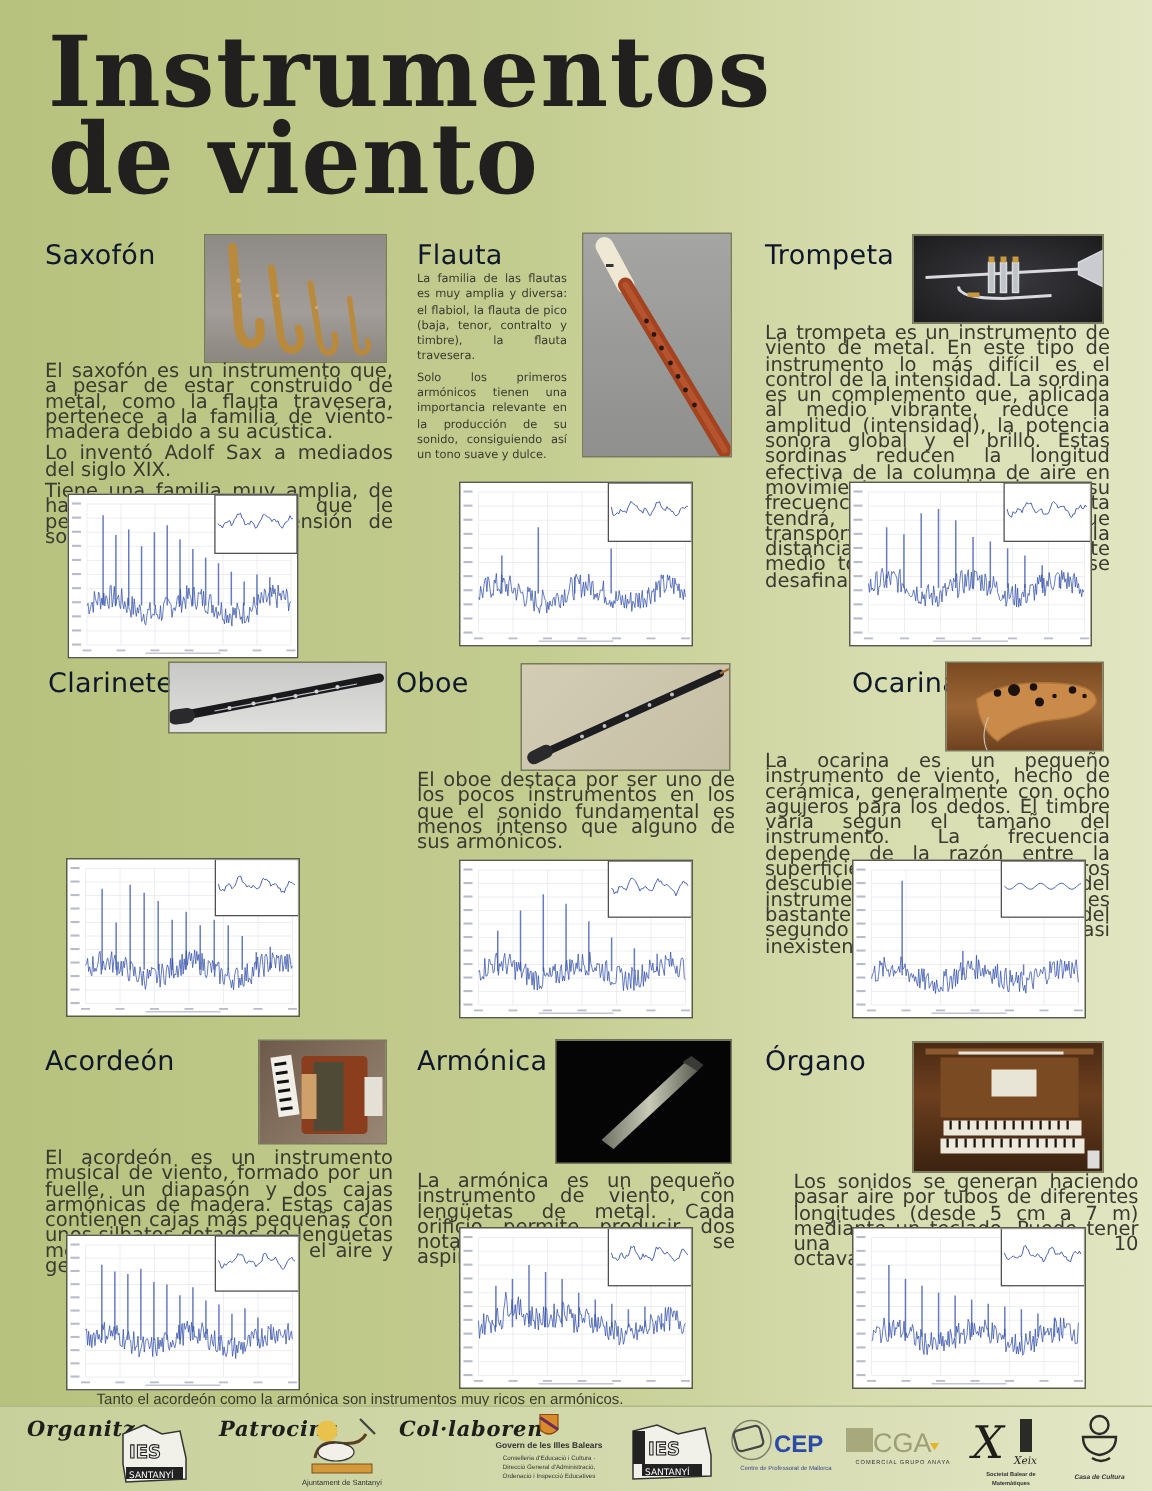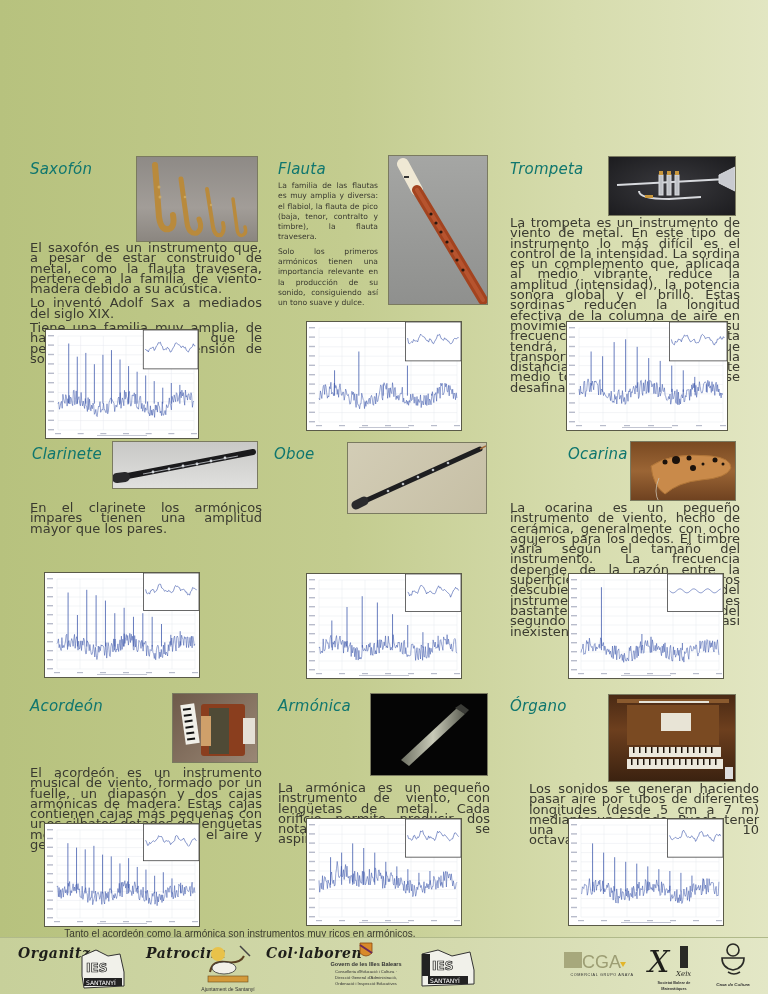--- a/index.html
+++ b/index.html
@@ -13,22 +13,22 @@
   .poster { position: absolute; inset: 0; }
   .title {
     position: absolute; left: 32px; top: 18px;
     font-family: "DejaVu Serif", "Liberation Serif", serif;
     font-weight: 900; font-size: 62px; line-height: 58px;
     color: #221f1f; letter-spacing: 1px;
   }
   .title .line { display: block; transform: scaleY(1.05); transform-origin: left top; }
   .section { position: absolute; }
   .sec-title {
-    position: absolute; font-size: 15px; color: #0f766e; font-weight: normal;
-    font-family: "DejaVu Sans", sans-serif; letter-spacing: 0.2px; font-style: italic;
+    position: absolute; font-size: 18px; color: #0f172a; font-weight: normal;
+    font-family: "DejaVu Sans", sans-serif; letter-spacing: 0.2px;
   }
   .photo {
     position: absolute; border: 1px solid #7a7a60; overflow: hidden;
   }
   .desc {
     position: absolute; font-size: 13px; line-height: 10.3px; color: #3a3a30;
     text-align: justify; font-family: "DejaVu Sans", sans-serif;
   }
   .desc p { margin-bottom: 4px; }
   .chart {
@@ -50,20 +50,24 @@
     font-weight: 900; font-size: 14px; color: #1e1e1a; letter-spacing: 0.5px;
   }
   .logo { position: absolute; }
   .logo-text { position: absolute; font-size: 5px; color: #333; text-align: center; line-height: 6px; }
 </style>
 </head>
 <body>
 
 <div class="poster">
 
+  <h1 class="title">
+    <span class="line">Instrumentos</span>
+    <span class="line">de viento</span>
+  </h1>
 
   <div class="section" style="left:0;top:0;">
     <div class="sec-title" style="left:30px;top:160px;">Saxofón</div>
     <div class="photo" style="left:136px;top:156px;width:122px;height:86px;background:linear-gradient(180deg,#8e8a86,#a29d98 60%,#8b8680);">
       <svg width="122" height="86" viewBox="0 0 122 86">
         <g fill="none" stroke="#b98a3c" stroke-linecap="round">
           <path d="M18 8 L22 60 Q24 74 32 72 Q38 70 36 58" stroke-width="6"></path>
           <path d="M44 22 L50 66 Q52 78 60 76 Q66 72 62 62" stroke-width="5"></path>
           <path d="M70 32 L76 70 Q78 80 84 78 Q88 74 86 66" stroke-width="4"></path>
           <path d="M96 42 L100 72 Q101 80 106 78 Q110 76 108 70" stroke-width="3.5"></path>
@@ -306,21 +310,20 @@
             <circle cx="56" cy="27" r="1.4"></circle>
             <circle cx="70" cy="24" r="1.4"></circle>
             <circle cx="84" cy="22" r="1.4"></circle>
             <circle cx="98" cy="19" r="1.4"></circle>
             <circle cx="112" cy="16" r="1.4"></circle>
           </g>
         <path d="M30 32 L125 14" stroke="#c9cdd2" stroke-width="0.8"></path>
       </svg>
     </div>
     <div class="desc" style="left:30px;top:503px;width:232px;">
-      <p>En el clarinete los armónicos impares tienen una amplitud mayor que los pares.</p>
     </div>
     <div class="chart" style="left:44px;top:572px;width:156px;height:106px;">
         <svg width="154" height="104">
           <line x1="12" x2="150" y1="6" y2="6" stroke="#e6e8ee" stroke-width="0.5"></line>
           <rect x="2" y="5" width="6" height="1.4" fill="#b8bccb"></rect>
           <line x1="12" x2="150" y1="15" y2="15" stroke="#e6e8ee" stroke-width="0.5"></line>
           <rect x="2" y="14" width="6" height="1.4" fill="#b8bccb"></rect>
           <line x1="12" x2="150" y1="24" y2="24" stroke="#e6e8ee" stroke-width="0.5"></line>
           <rect x="2" y="23" width="6" height="1.4" fill="#b8bccb"></rect>
           <line x1="12" x2="150" y1="33" y2="33" stroke="#e6e8ee" stroke-width="0.5"></line>
@@ -368,36 +371,37 @@
           <line x1="116.49784615384614" x2="116.49784615384614" y1="73.5" y2="51" stroke="#3551a8" stroke-width="1" opacity="0.75"></line>
           <line x1="125.83938461538465" x2="125.83938461538465" y1="73.5" y2="61.8" stroke="#3551a8" stroke-width="1" opacity="0.75"></line>
           <line x1="135.18092307692308" x2="135.18092307692308" y1="73.5" y2="58.2" stroke="#3551a8" stroke-width="1" opacity="0.75"></line>
           <rect x="98.56" y="0" width="55.44" height="37.44" fill="#fff" stroke="#444" stroke-width="0.8"></rect>
           <polyline points="100.6,16.4 101.6,20.2 102.6,20.7 103.6,19.8 104.6,21.1 105.6,17.8 106.6,17.5 107.6,16.0 108.6,17.0 109.6,19.5 110.6,18.5 111.6,17.6 112.6,15.2 113.6,11.7 114.6,11.2 115.6,11.3 116.6,14.9 117.6,15.4 118.6,16.5 119.6,18.3 120.6,17.5 121.6,18.0 122.6,19.0 123.6,17.3 124.6,17.9 125.6,19.2 126.6,19.6 127.6,19.0 128.6,17.4 129.6,14.2 130.6,12.5 131.6,13.6 132.6,13.1 133.6,14.4 134.6,14.8 135.6,17.8 136.6,16.6 137.6,16.6 138.6,16.1 139.6,17.1 140.6,19.1 141.6,19.0 142.6,21.8 143.6,21.0 144.6,22.2 145.6,18.6 146.6,17.8 147.6,14.5 148.6,15.2 149.6,15.3 150.6,16.4 151.6,16.8" fill="none" stroke="#3551a8" stroke-width="0.6"></polyline>
         </svg>
       </div>
   </div>
 
   <div class="section" style="left:0;top:0;">
-    <div class="sec-title" style="left:274px;top:445px;">Oboe</div>
+    <div class="sec-title" style="left:264px;top:445px;">Oboe</div>
     <div class="photo" style="left:347px;top:442px;width:140px;height:72px;background:linear-gradient(135deg,#d3cdb6,#c6bfa5);">
       <svg width="140" height="72" viewBox="0 0 140 72">
         <path d="M8 62 L132 6" stroke="#1e1e20" stroke-width="5" stroke-linecap="round"></path>
         <path d="M8 62 L16 58" stroke="#2a2a2c" stroke-width="9" stroke-linecap="round"></path>
         <path d="M132 6 L138 3" stroke="#a06a3a" stroke-width="1.5"></path>
         <g fill="#bfc3c8">
             <circle cx="40" cy="48" r="1.3"></circle>
             <circle cx="55" cy="41" r="1.3"></circle>
             <circle cx="70" cy="34" r="1.3"></circle>
             <circle cx="85" cy="27" r="1.3"></circle>
             <circle cx="100" cy="20" r="1.3"></circle>
           </g>
       </svg>
     </div>
     <div class="desc" style="left:278px;top:516px;width:212px;">
+      <p>El oboe destaca por ser uno de los pocos instrumentos en los que el sonido fundamental es menos intenso que alguno de sus armónicos.</p>
     </div>
     <div class="chart" style="left:306px;top:573px;width:156px;height:106px;">
         <svg width="154" height="104">
           <line x1="12" x2="150" y1="6" y2="6" stroke="#e6e8ee" stroke-width="0.5"></line>
           <rect x="2" y="5" width="6" height="1.4" fill="#b8bccb"></rect>
           <line x1="12" x2="150" y1="15" y2="15" stroke="#e6e8ee" stroke-width="0.5"></line>
           <rect x="2" y="14" width="6" height="1.4" fill="#b8bccb"></rect>
           <line x1="12" x2="150" y1="24" y2="24" stroke="#e6e8ee" stroke-width="0.5"></line>
           <rect x="2" y="23" width="6" height="1.4" fill="#b8bccb"></rect>
           <line x1="12" x2="150" y1="33" y2="33" stroke="#e6e8ee" stroke-width="0.5"></line>
@@ -814,20 +818,28 @@
     <div class="logo" style="left:418px;top:8px;width:58px;height:44px;">
       <svg width="58" height="44" viewBox="0 0 58 44">
         <path d="M4 30 L4 8 L20 4 L34 10 L52 6 L56 24 L56 38 L4 40 Z" fill="#f1f1ea" stroke="#333" stroke-width="1"></path>
         <rect x="4" y="8" width="8" height="22" fill="#222"></rect>
         <text x="14" y="24" font-size="12" font-weight="bold" fill="#e9e9e1" stroke="#222" stroke-width="0.7" font-family="DejaVu Sans, sans-serif">IES</text>
         <rect x="10" y="30" width="40" height="8" fill="#222"></rect>
         <text x="12" y="37" font-size="6" fill="#fff" font-family="DejaVu Sans, sans-serif">SANTANYÍ</text>
       </svg>
     </div>
 
+    <div class="logo" style="left:484px;top:8px;width:80px;height:44px;">
+      <svg width="80" height="30" viewBox="0 0 80 30">
+        <rect x="6" y="6" width="18" height="14" rx="3" fill="none" stroke="#444" stroke-width="1.5" transform="rotate(-15 15 13)"></rect>
+        <circle cx="17" cy="14" r="13" fill="none" stroke="#444" stroke-width="1" opacity="0.6"></circle>
+        <text x="32" y="22" font-size="16" font-weight="bold" fill="#2b4aa8" font-family="Liberation Sans, sans-serif">CEP</text>
+      </svg>
+      <div class="logo-text" style="left:0;top:30px;width:80px;font-size:4px;color:#3a4a8a;">Centre de Professorat de Mallorca</div>
+    </div>
 
     <div class="logo" style="left:564px;top:12px;width:76px;height:30px;">
       <svg width="76" height="22" viewBox="0 0 76 22">
         <rect x="0" y="2" width="18" height="16" fill="#a7a87c"></rect>
         <text x="18" y="18" font-size="18" fill="#9d9e74" font-family="Liberation Sans, sans-serif">CGA</text>
         <path d="M56 12 L62 12 L59 17 Z" fill="#e3b52a"></path>
       </svg>
       <div class="logo-text" style="left:0;top:22px;width:76px;font-size:3.8px;letter-spacing:0.6px;">COMERCIAL GRUPO ANAYA</div>
     </div>
 

